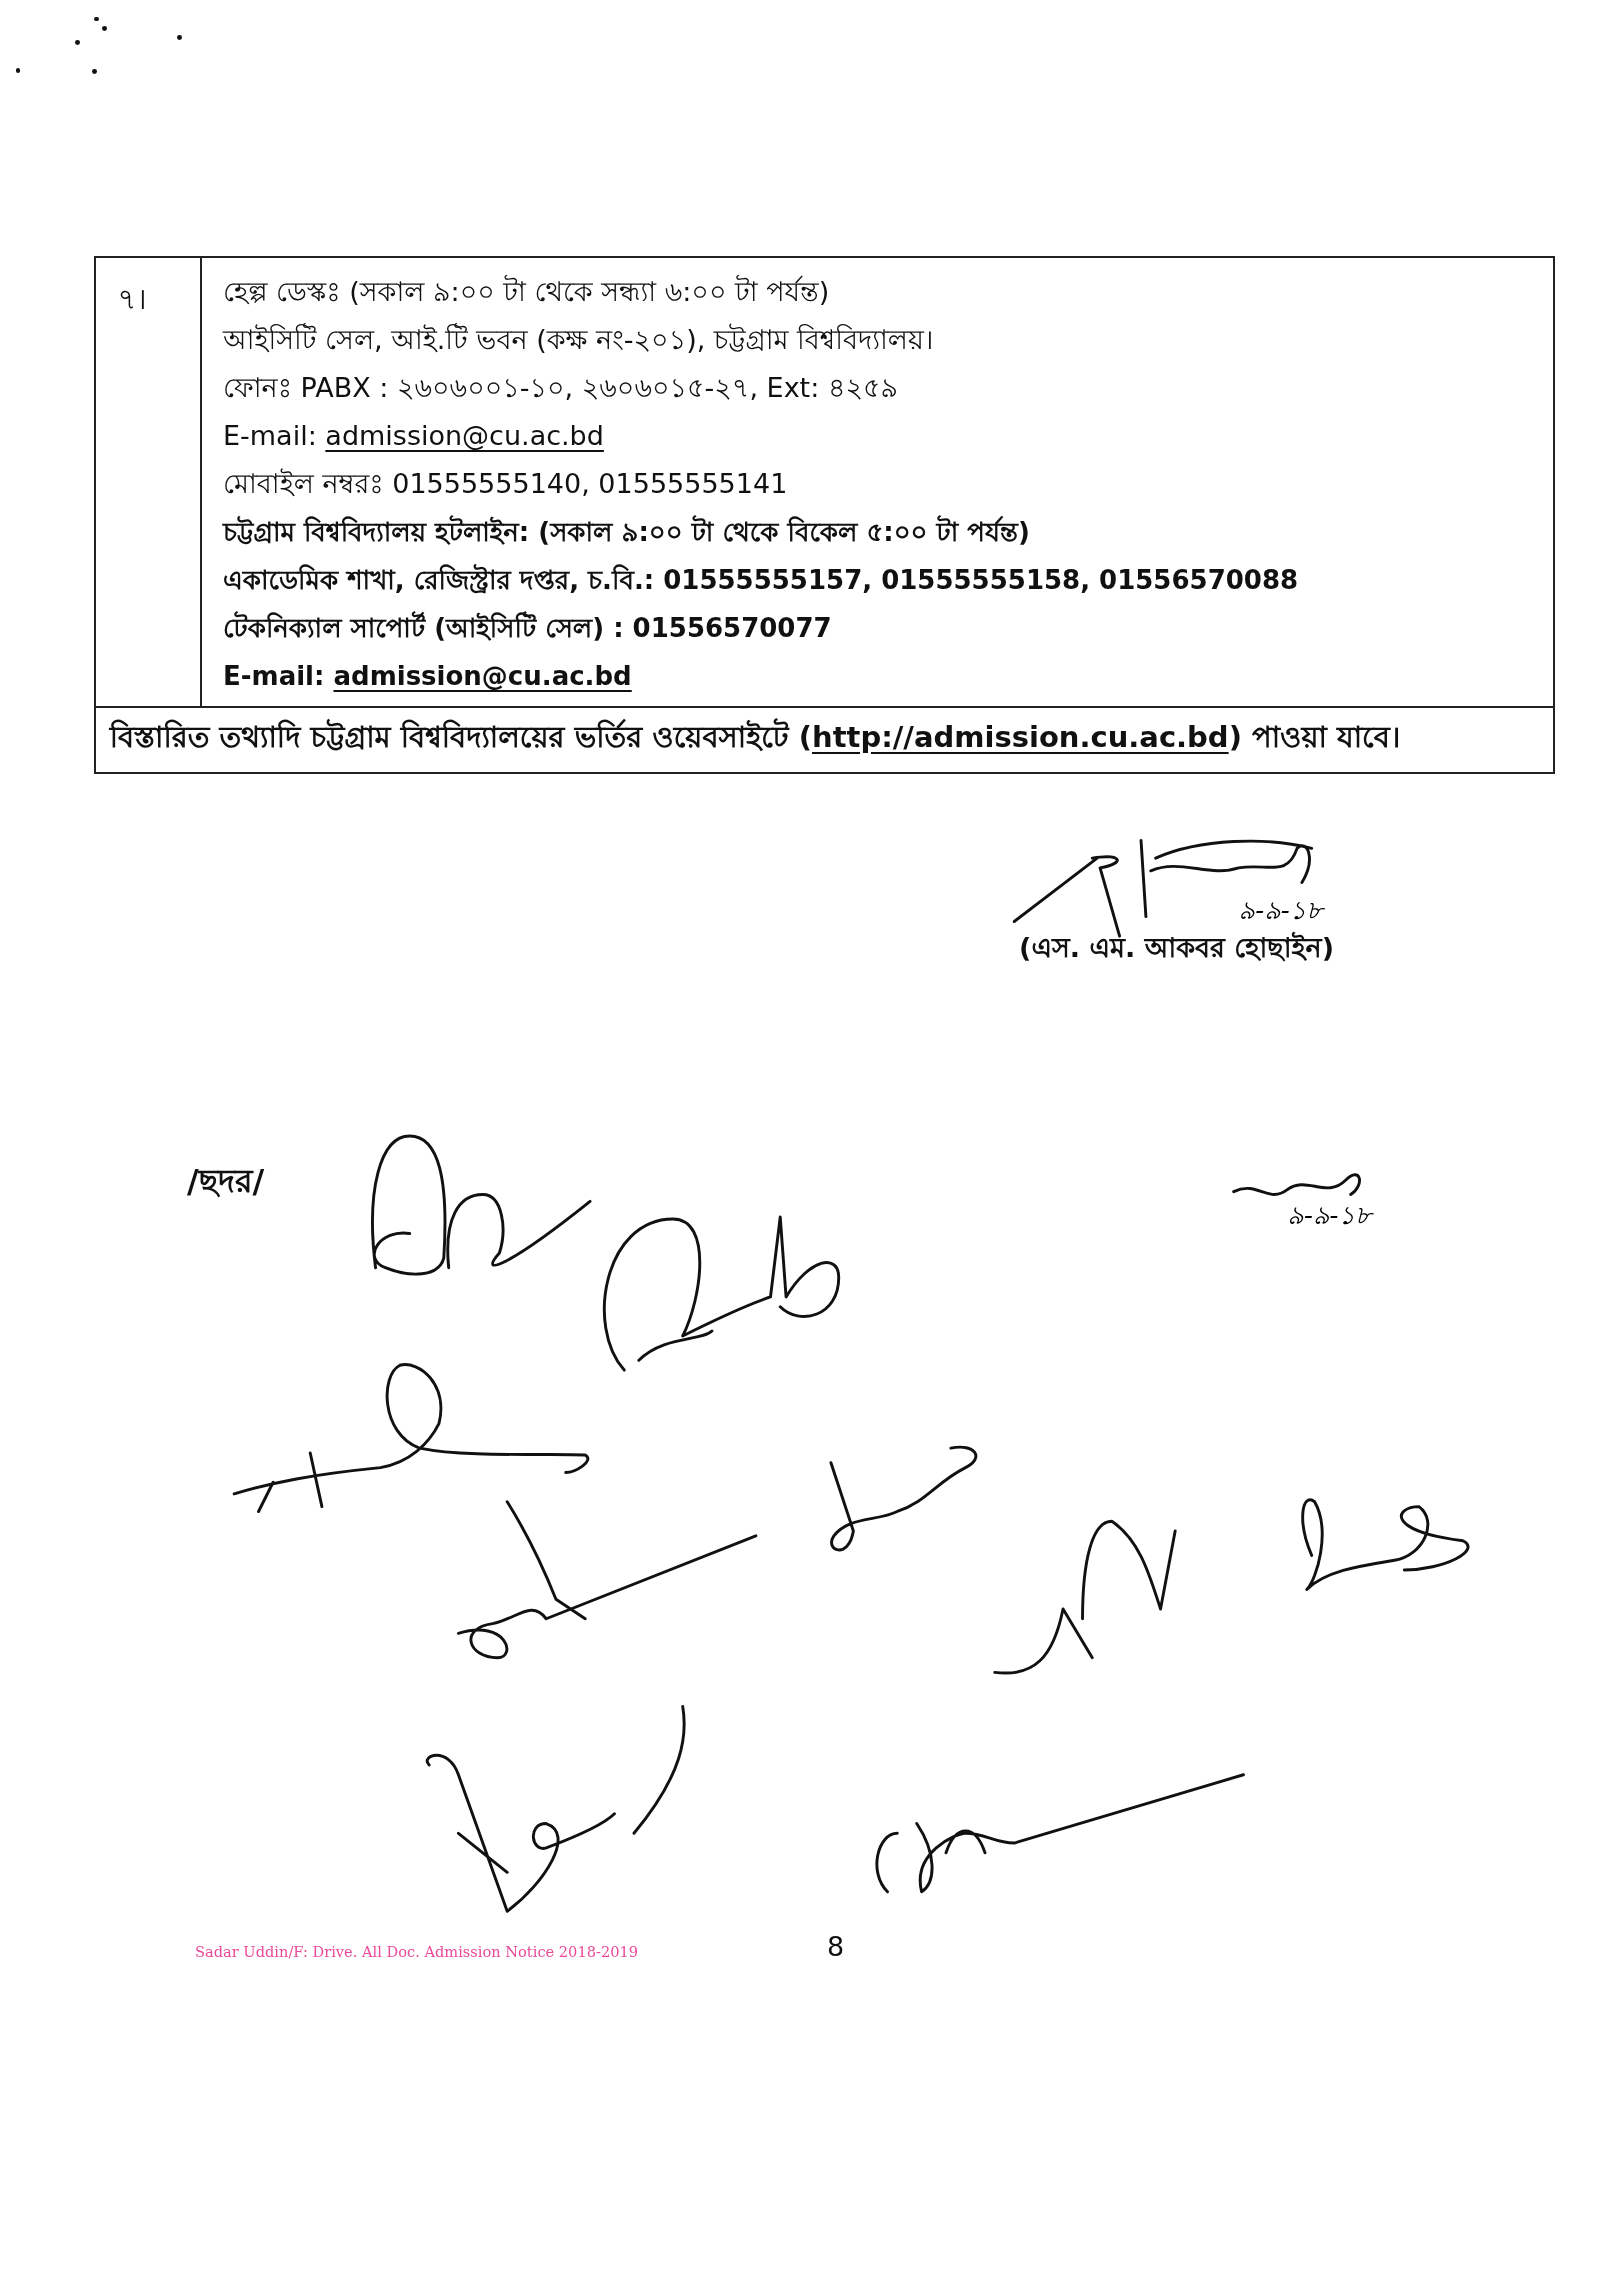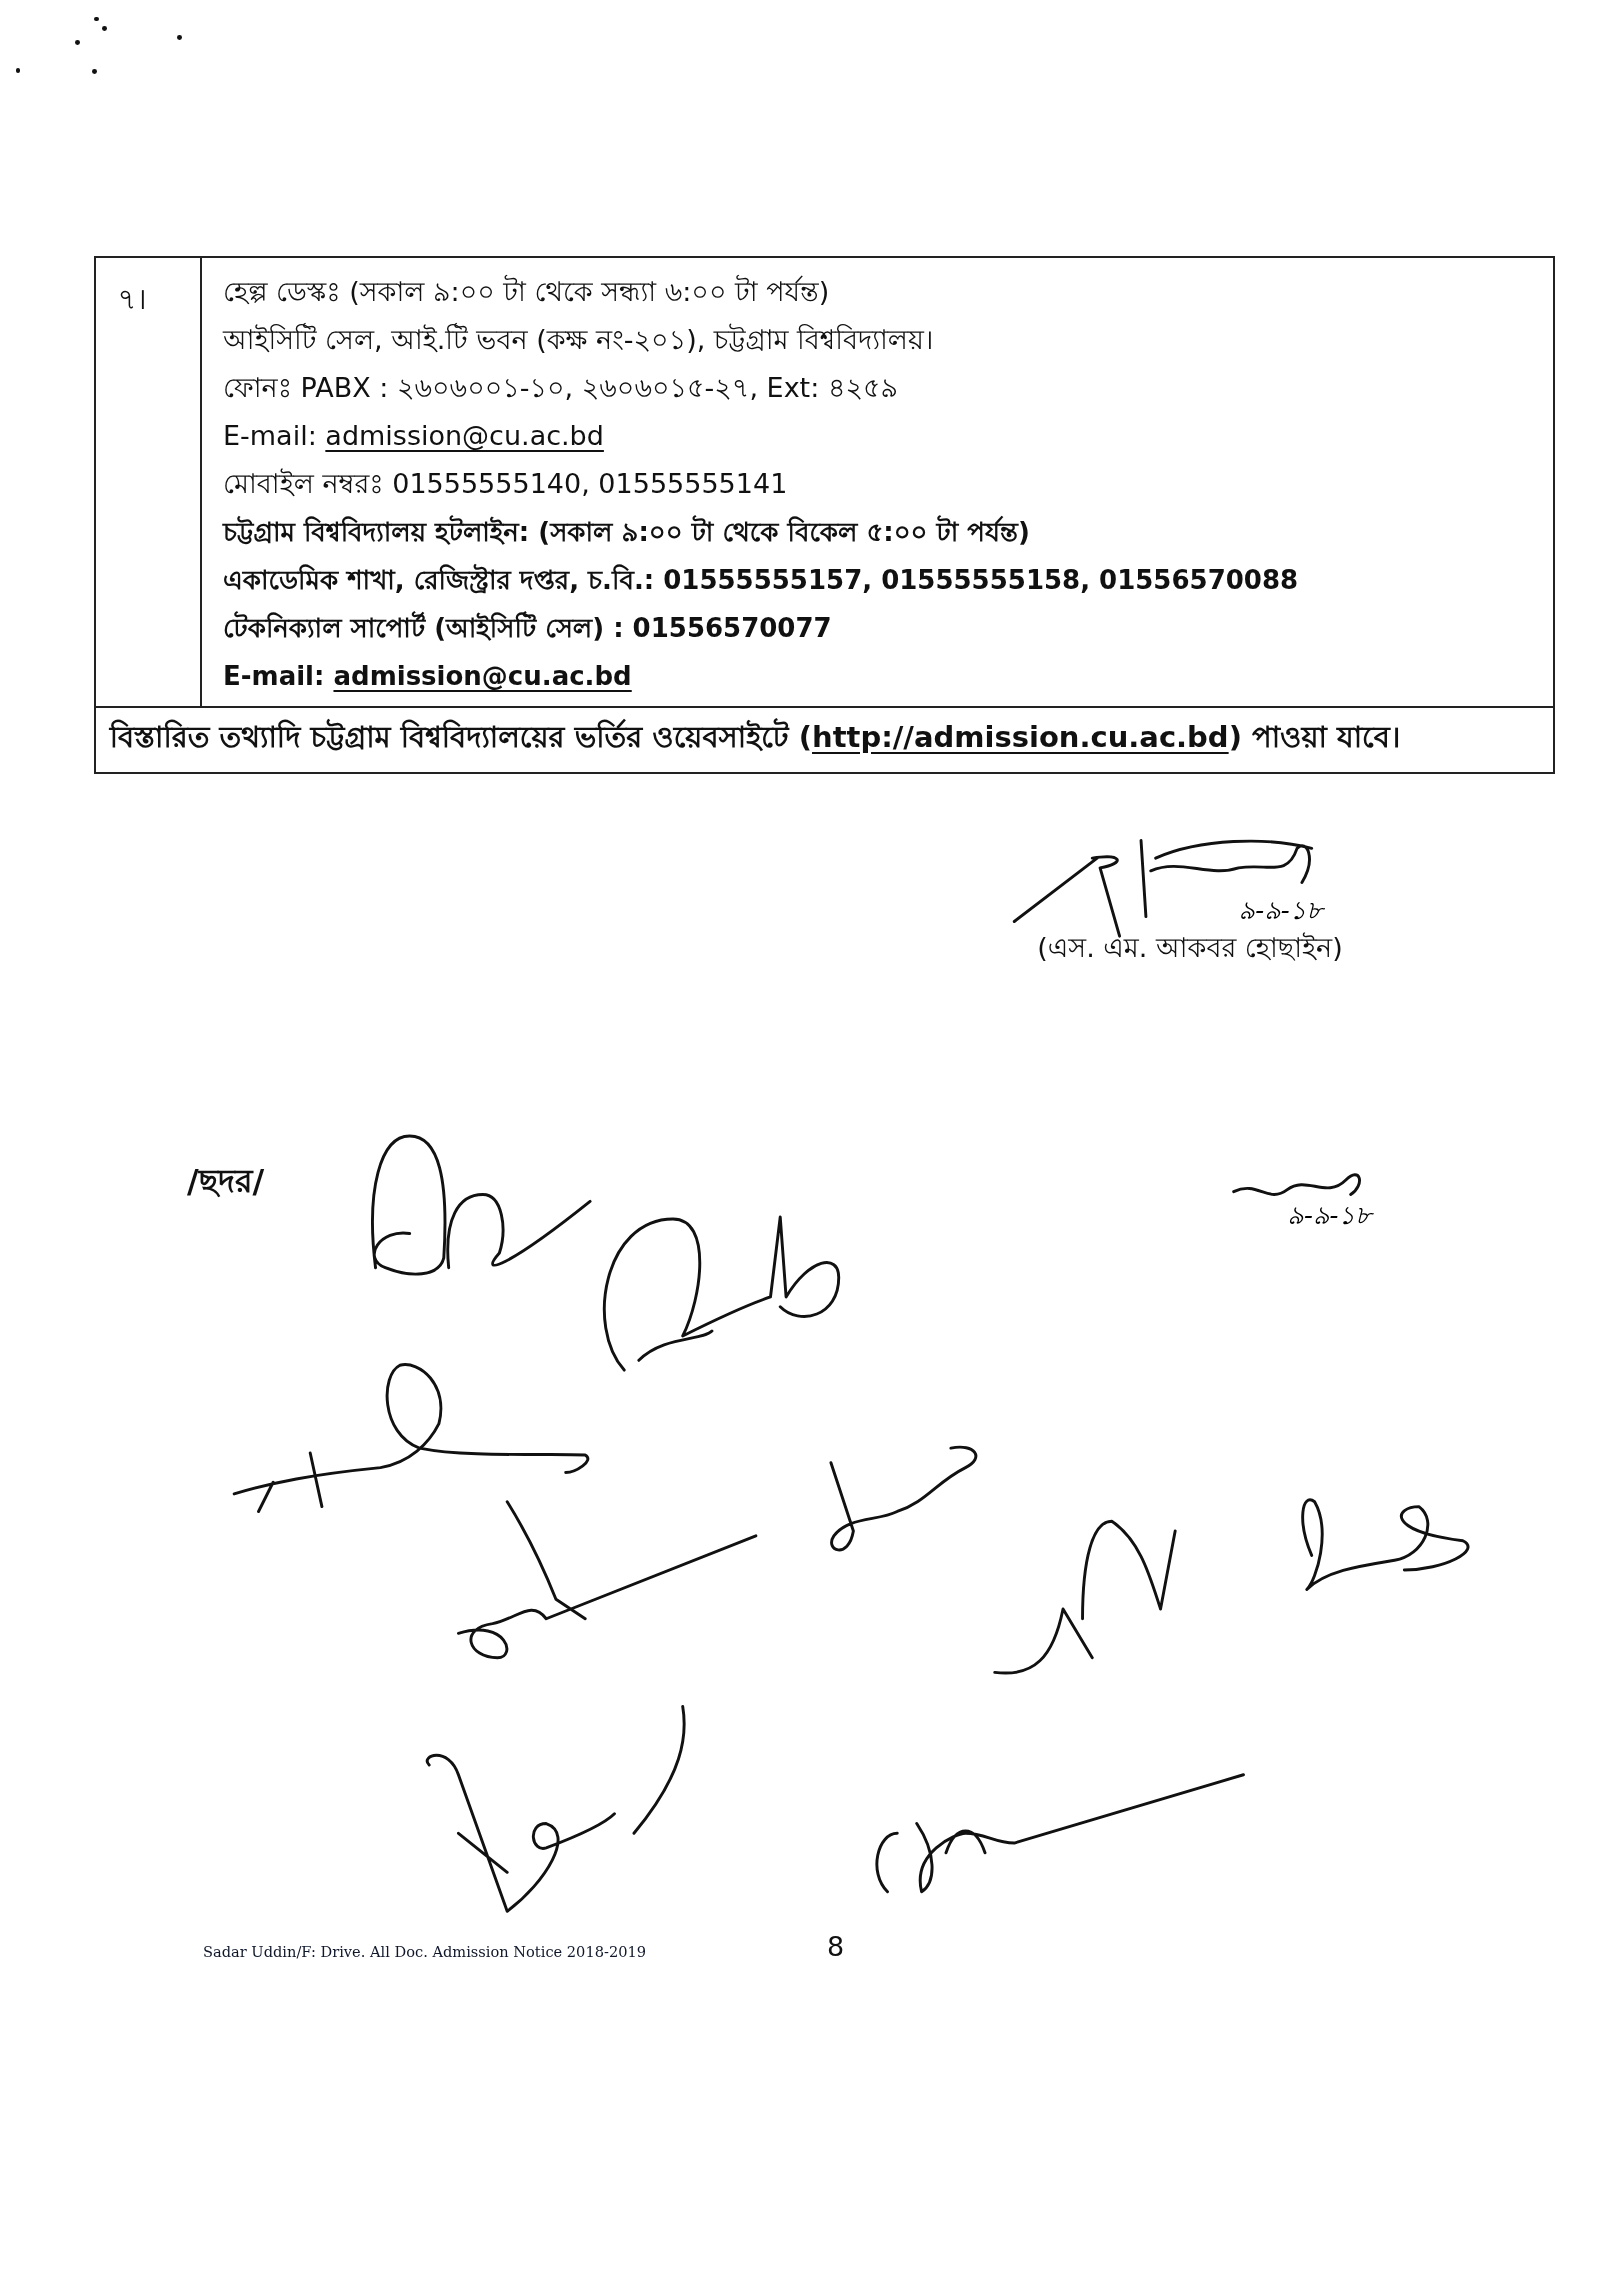--- a/index.html
+++ b/index.html
@@ -13,27 +13,27 @@
       border: 2px solid #222; border-collapse: collapse;
     }
     .notice-table td { border: 2px solid #222; vertical-align: top; }
     .serial-cell { width: 82px; font-size: 29px; padding: 17.6px 0 0 21.5px; }
     .content-cell { padding: 9.8px 0 5.9px 21.5px; }
     .line { font-size: 27px; line-height: 48px; white-space: nowrap; }
     .line.bold { font-weight: bold; font-size: 26px; }
     .underline { text-decoration: underline; text-underline-offset: 4.9px; }
     .footer-cell { font-size: 29px; padding: 5.9px 0 9.8px 13.7px; font-weight: bold; white-space: nowrap; }
     .signatory {
-      position: absolute; left: 985px; top: 922px; width: 410px;
-      text-align: center; font-size: 27px; line-height: 52px;
+      position: absolute; left: 924px; top: 922px; width: 410px;
+      text-align: right; font-size: 27px; line-height: 52px; font-weight: bold;
     }
     .stamp-left { position: absolute; left: 187px; top: 1156px; font-size: 32px; font-weight: bold; }
     .footer-path {
-      position: absolute; left: 203px; top: 1943px; font-size: 14.6px;
-      font-family: "DejaVu Serif", serif; color: #0f172a;
+      position: absolute; left: 195px; top: 1943px; font-size: 14.6px;
+      font-family: "DejaVu Serif", serif; color: #ec4899;
     }
     .page-number { position: absolute; left: 827px; top: 1931px; font-size: 27px; }
     svg.sig { position: absolute; left: 0; top: 0; }
     svg.sig path { fill: none; stroke: #111; stroke-width: 3; stroke-linecap: round; stroke-linejoin: round; }
   </style>
 </head>
 <body>
 
 <div class="speck" style="left:94px;top:16.6px;"></div>
 <div class="speck" style="left:102px;top:26px;"></div>

